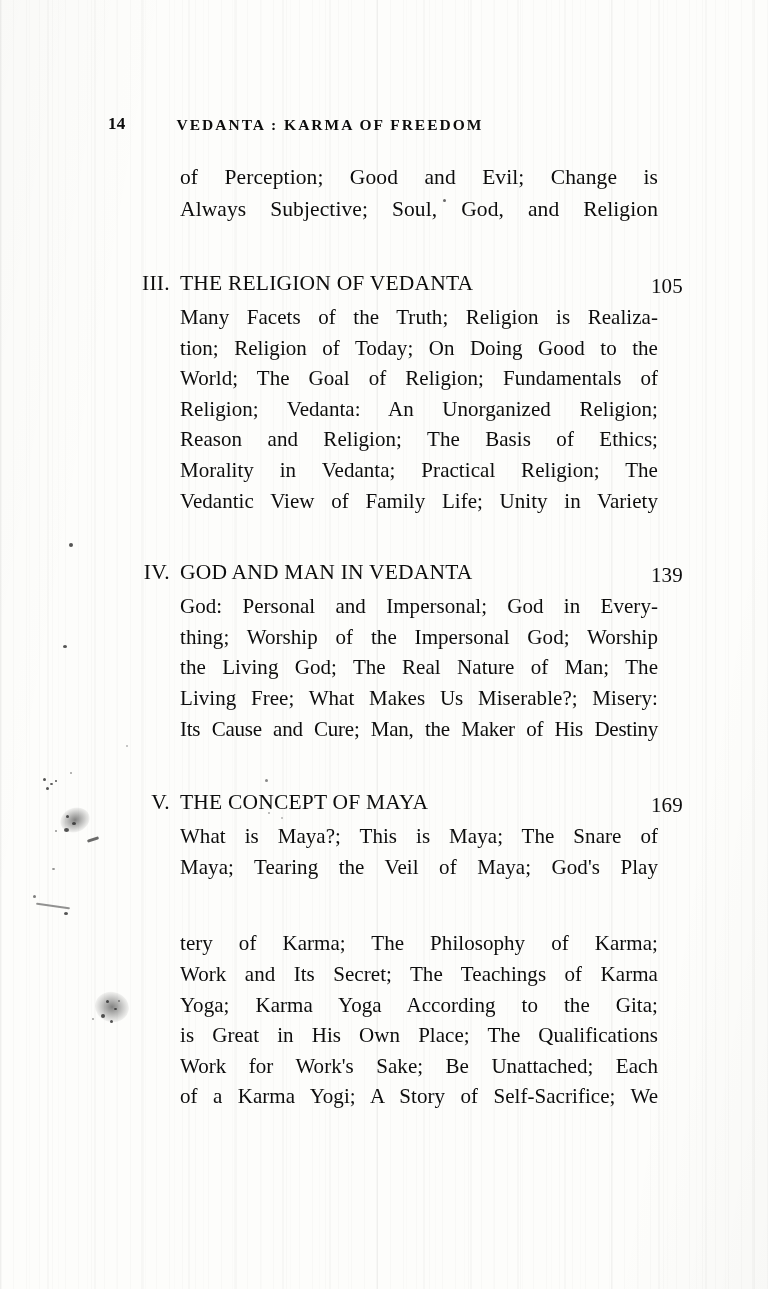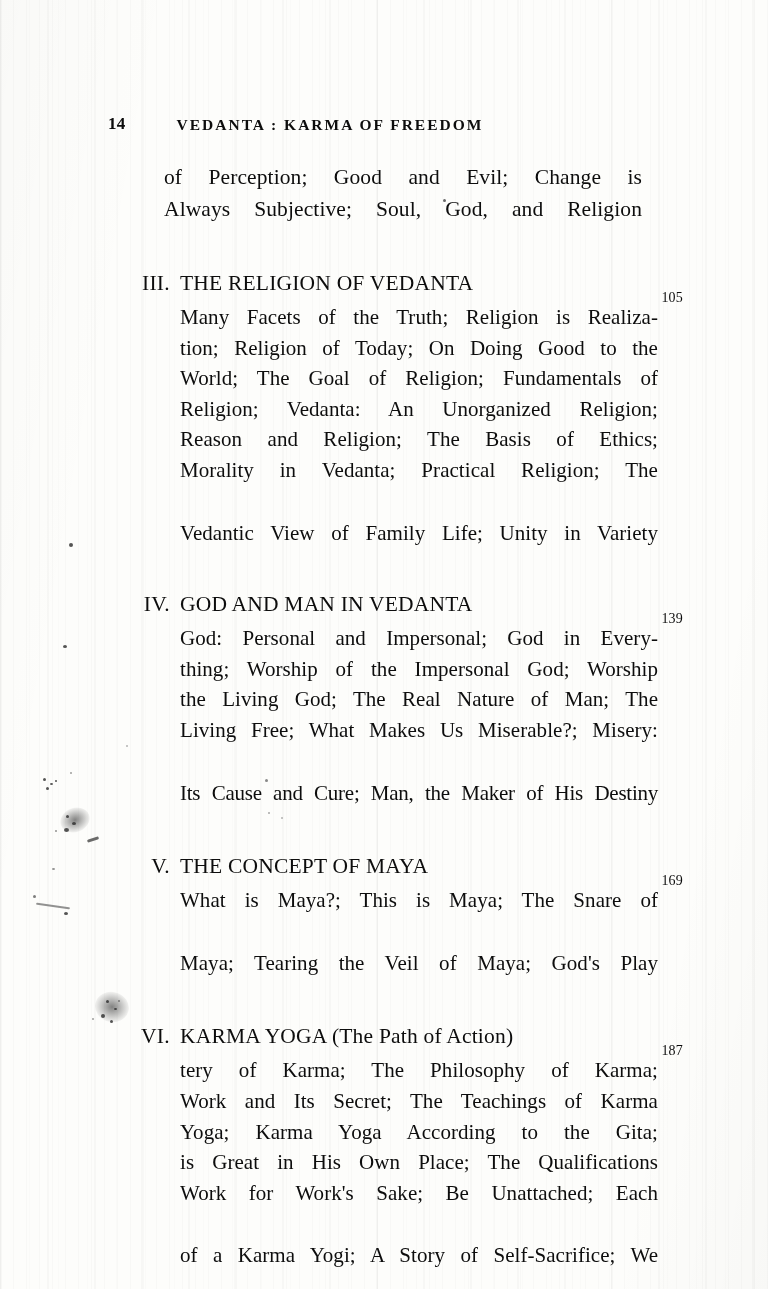--- a/index.html
+++ b/index.html
@@ -74,21 +74,21 @@
   
   .content {
     position: absolute;
     top: 162px;
     left: 128px;
     width: 530px;
   }
 
   
   .continuation {
-    margin-left: 36px;
+    margin-left: 52px;
     width: 478px;
     font-size: 21.5px;
     line-height: 31.5px;
     text-align: justify;
     text-align-last: justify;
     letter-spacing: 0.1px;
   }
   .continuation .ln {
     display: block;
     text-align: justify;
@@ -117,42 +117,41 @@
     position: absolute;
     left: 52px;
     top: 0;
     font-size: 21.5px;
     letter-spacing: 0.2px;
     white-space: nowrap;
   }
   .page-no {
     position: absolute;
     right: -25px;
-    top: 19px;
-    font-size: 14px;
+    top: 3px;
+    font-size: 21px;
     letter-spacing: 0.2px;
     font-variant-numeric: oldstyle-nums;
   }
   .subtitle {
     margin-left: 52px;
     width: 478px;
     font-size: 21px;
     line-height: 30.6px;
     text-align: justify;
     letter-spacing: 0.05px;
     margin-top: 1px;
   }
   .subtitle .ln {
     display: block;
     text-align: justify;
     text-align-last: justify;
   }
   .subtitle .ln.last {
     text-align-last: justify;
-    margin-top: 32px;
   }
   .subtitle .ln.tight {
     letter-spacing: -0.25px;
   }
 
   
   .entry.e3 { margin-top: 46px; }
   .entry.e4 { margin-top: 44px; }
   .entry.e5 { margin-top: 46px; }
   .entry.e6 { margin-top: 46px; }
@@ -240,25 +239,20 @@
         <span class="entry-title">THE CONCEPT OF MAYA</span>
         <span class="page-no">169</span>
       </div>
       <div class="subtitle">
         <span class="ln">What is Maya?; This is Maya; The Snare of</span>
         <span class="ln last">Maya; Tearing the Veil of Maya; God's Play</span>
       </div>
     </div>
 
     <div class="entry e6">
-      <div class="entry-head">
-        <span class="numeral">VI.</span>
-        <span class="entry-title">KARMA YOGA (The Path of Action)</span>
-        <span class="page-no">187</span>
-      </div>
       <div class="subtitle">
         <span class="ln">tery of Karma; The Philosophy of Karma;</span>
         <span class="ln">Work and Its Secret; The Teachings of Karma</span>
         <span class="ln">Yoga; Karma Yoga According to the Gita;</span>
         <span class="ln">is Great in His Own Place; The Qualifications</span>
         <span class="ln">Work for Work's Sake; Be Unattached; Each</span>
         <span class="ln last">of a Karma Yogi; A Story of Self-Sacrifice; We</span>
       </div>
     </div>
 

